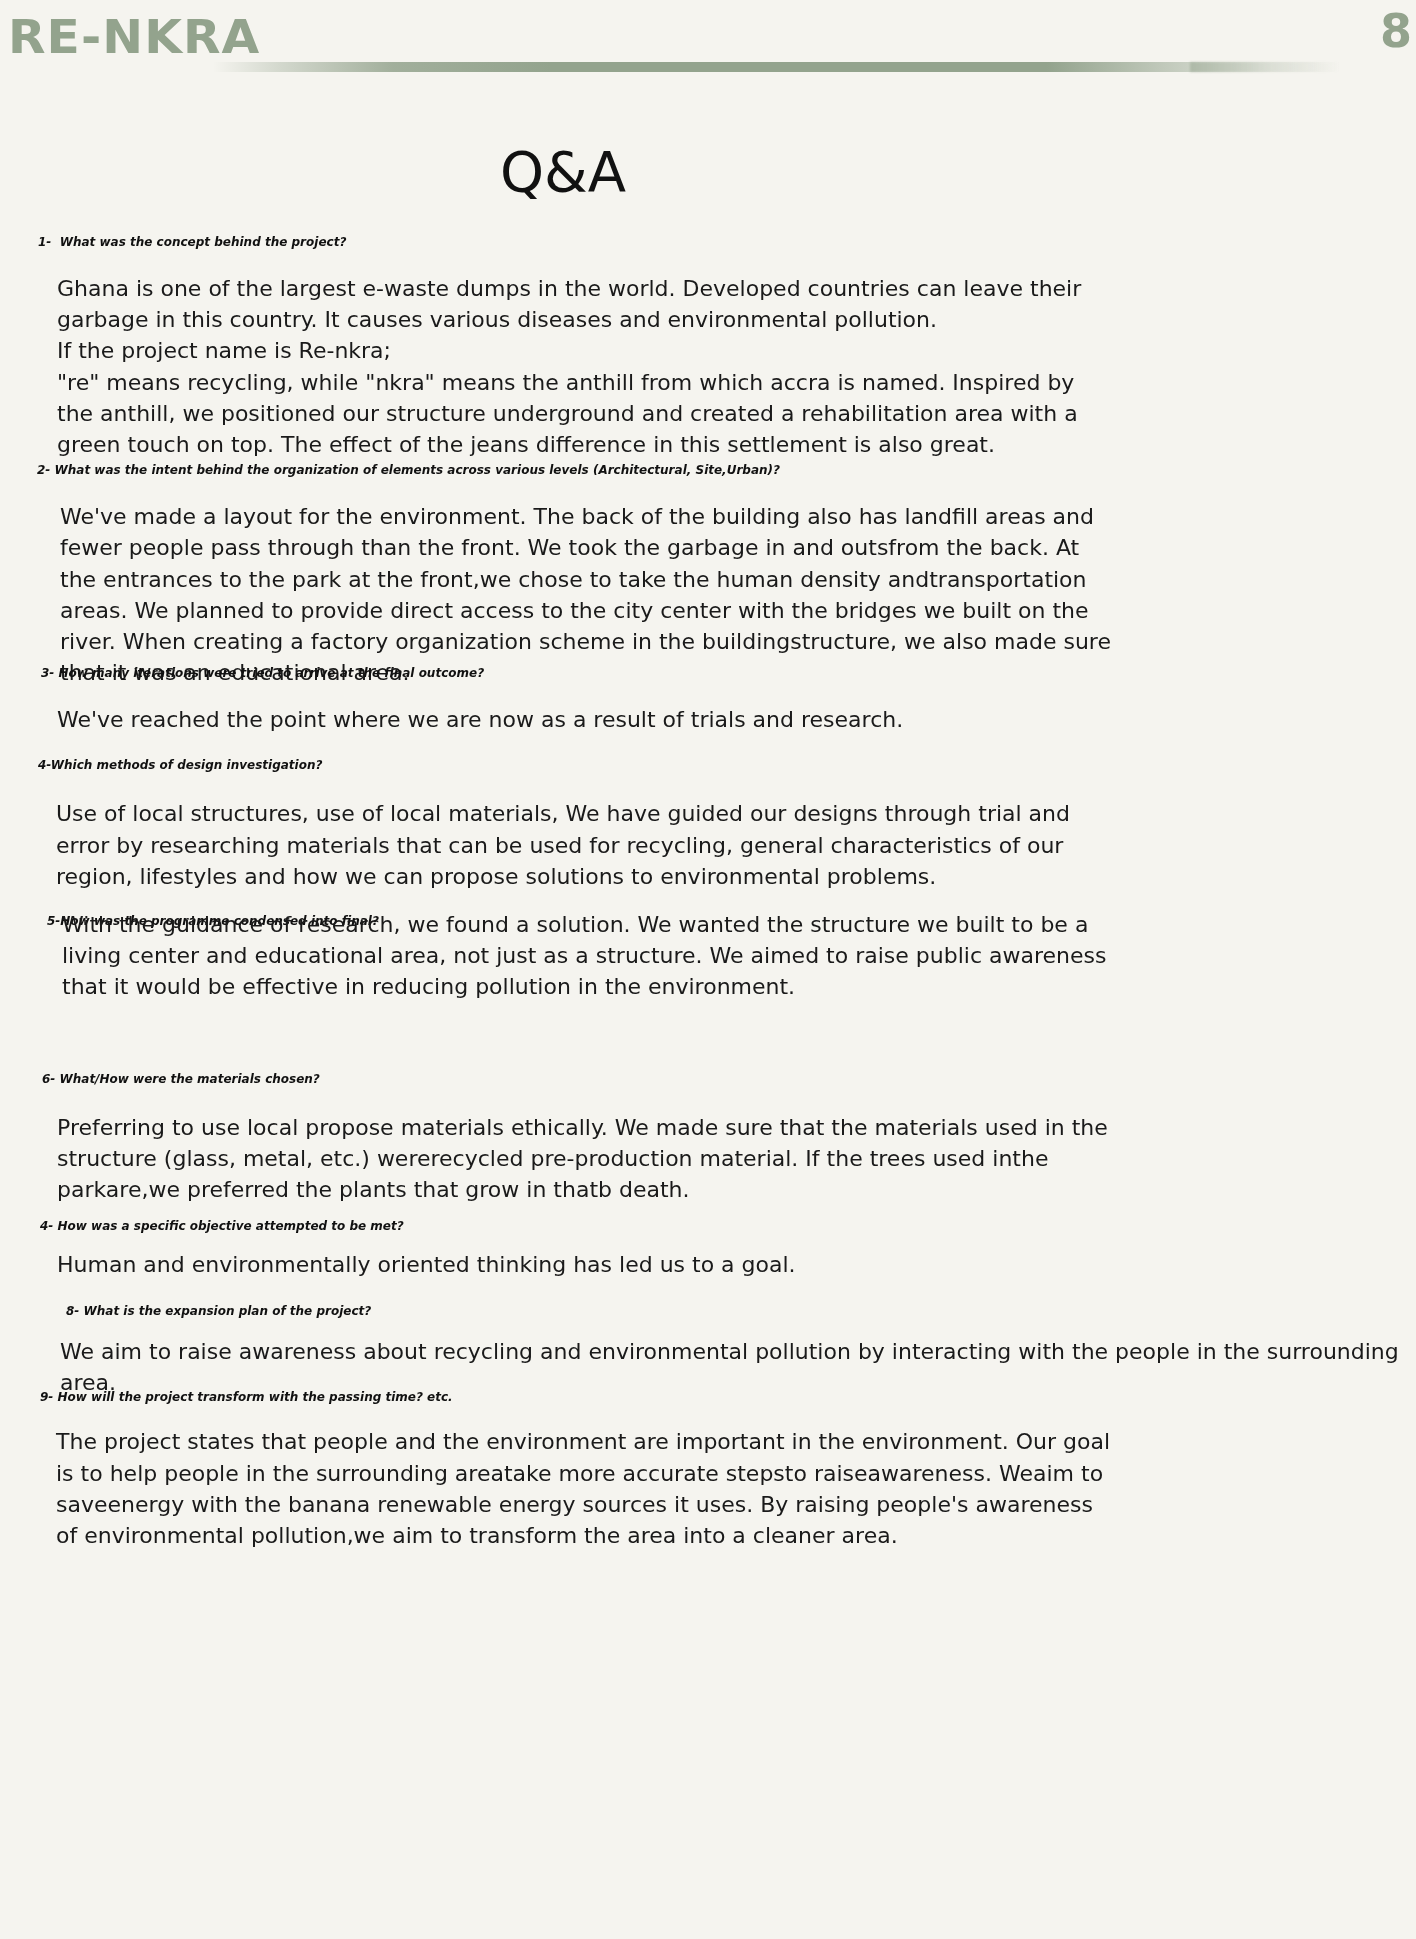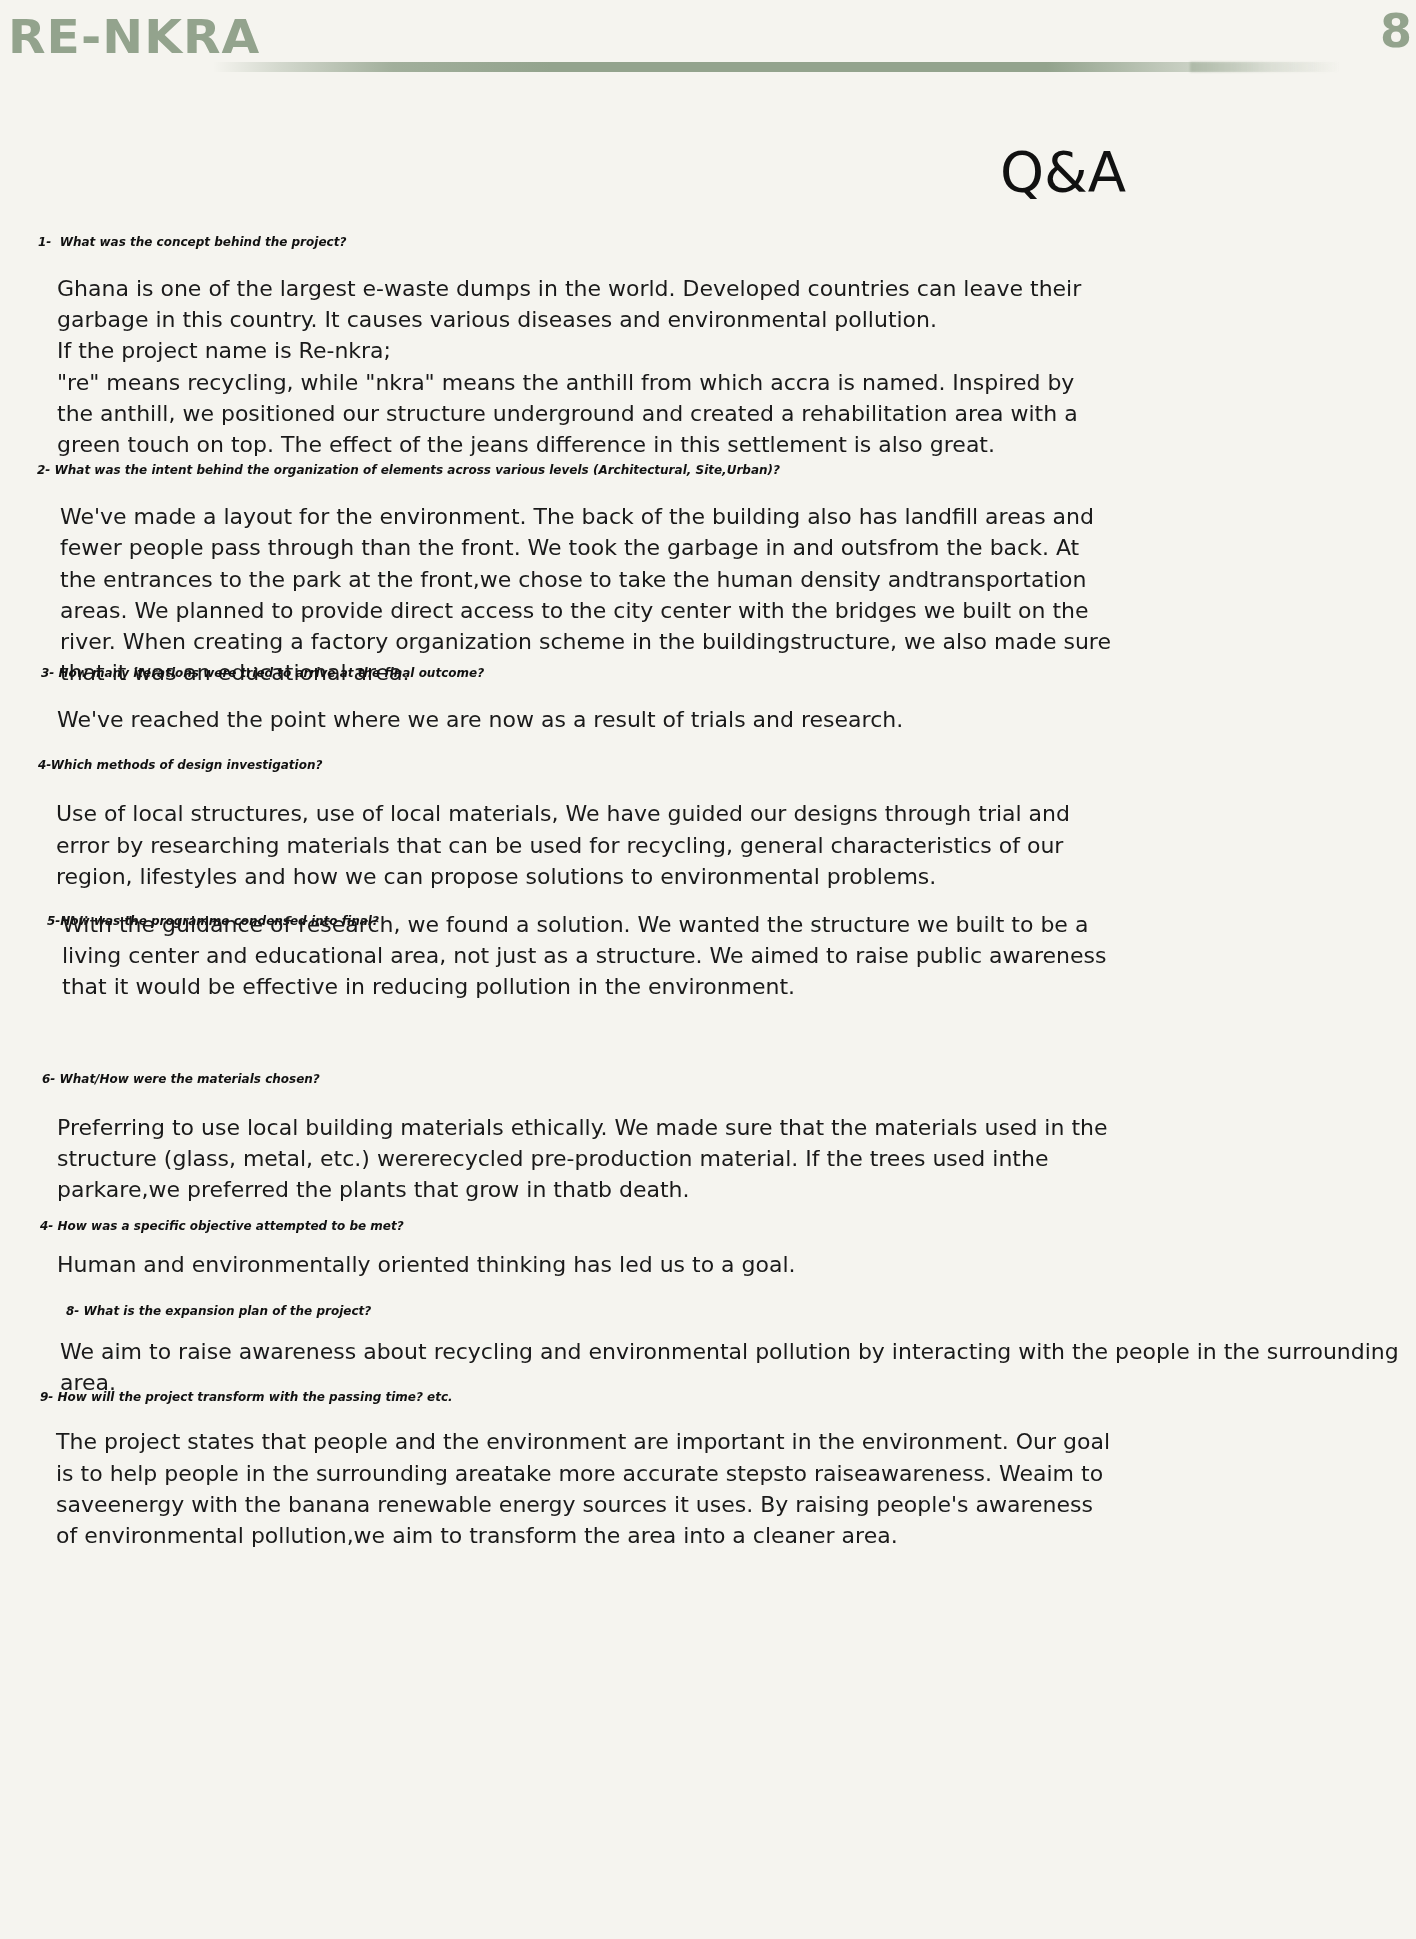--- a/index.html
+++ b/index.html
@@ -71,21 +71,21 @@
     height: 10px;
     background: linear-gradient(to right,
       rgba(147,163,141,0.5) 0%,
       rgba(147,163,141,0.12) 55%,
       rgba(147,163,141,0.0) 100%);
     filter: blur(1.2px);
   }
 
   
   .doc-title {
-    text-align: right;
+    text-align: center;
     font-family: "DejaVu Sans", sans-serif;
     font-weight: 400;
     font-size: 56px;
     margin: 52px 0 0 0;
     padding-right: 290px;
     line-height: 1;
     color: #111;
   }
 
   .qa-list {
@@ -175,21 +175,21 @@
     <p class="answer a4" style="position: absolute; top: 798.438px;">Use of local structures, use of local materials, We have guided our designs through trial and error by researching materials that can be used for recycling, general characteristics of our region, lifestyles and how we can propose solutions to environmental problems.</p>
   </div>
 
   <div class="qa-block">
     <p class="question q5" style="position: absolute; top: 913.078px; margin-left: 7px;">5-How was the programme condensed into final?</p>
     <p class="answer a5" style="position: absolute; top: 909px;">With the guidance of research, we found a solution. We wanted the structure we built to be a living center and educational area,  not just as a structure. We aimed to raise public awareness that it would be effective in reducing pollution in the environment.</p>
   </div>
 
   <div class="qa-block">
     <p class="question q6" style="position: absolute; top: 1070.69px;">6- What/How were the materials chosen?</p>
-    <p class="answer a6" style="position: absolute; top: 1111.66px;">Preferring to use local building materials ethically. We made sure that the materials used in the structure (glass, metal, etc.) wererecycled pre-production  material. If the trees used inthe parkare,we preferred the plants that grow in thatb death.</p>
+    <p class="answer a6" style="position: absolute; top: 1111.66px;">Preferring to use local propose materials ethically. We made sure that the materials used in the structure (glass, metal, etc.) wererecycled pre-production  material. If the trees used inthe parkare,we preferred the plants that grow in thatb death.</p>
   </div>
 
   <div class="qa-block">
     <p class="question q7" style="position: absolute; top: 1218.3px;">4- How was a specific objective attempted to be met?</p>
     <p class="answer a7" style="position: absolute; top: 1249.27px;">Human and environmentally oriented thinking has led us to a goal.</p>
   </div>
 
   <div class="qa-block">
     <p class="question q8" style="position: absolute; top: 1302.81px; margin-left: 26px;">8- What is the expansion plan of the project?</p>
     <p class="answer a8" style="position: absolute; top: 1335.78px;">We aim to raise awareness about recycling and environmental pollution by interacting with the people in the surrounding area.</p>

